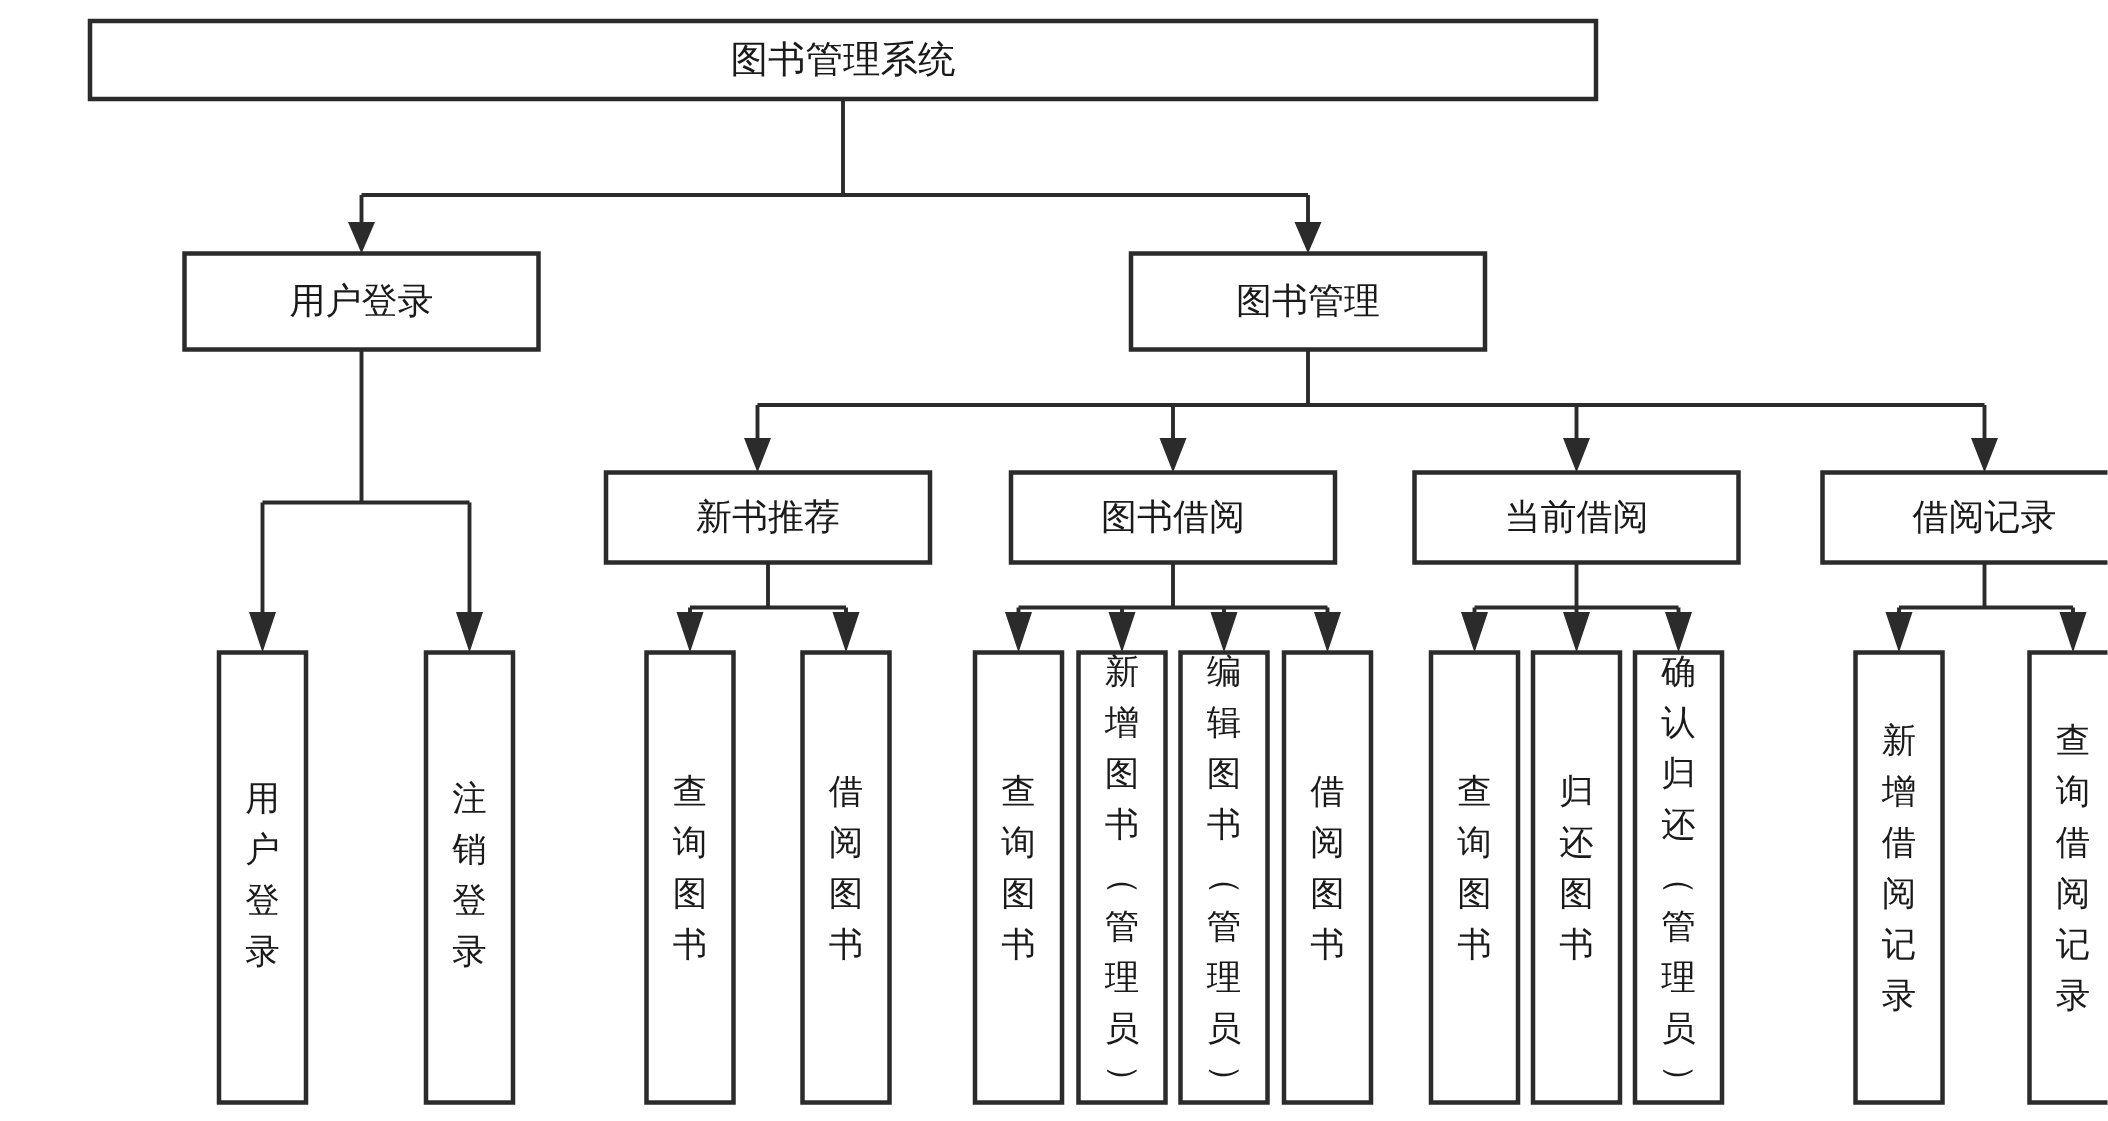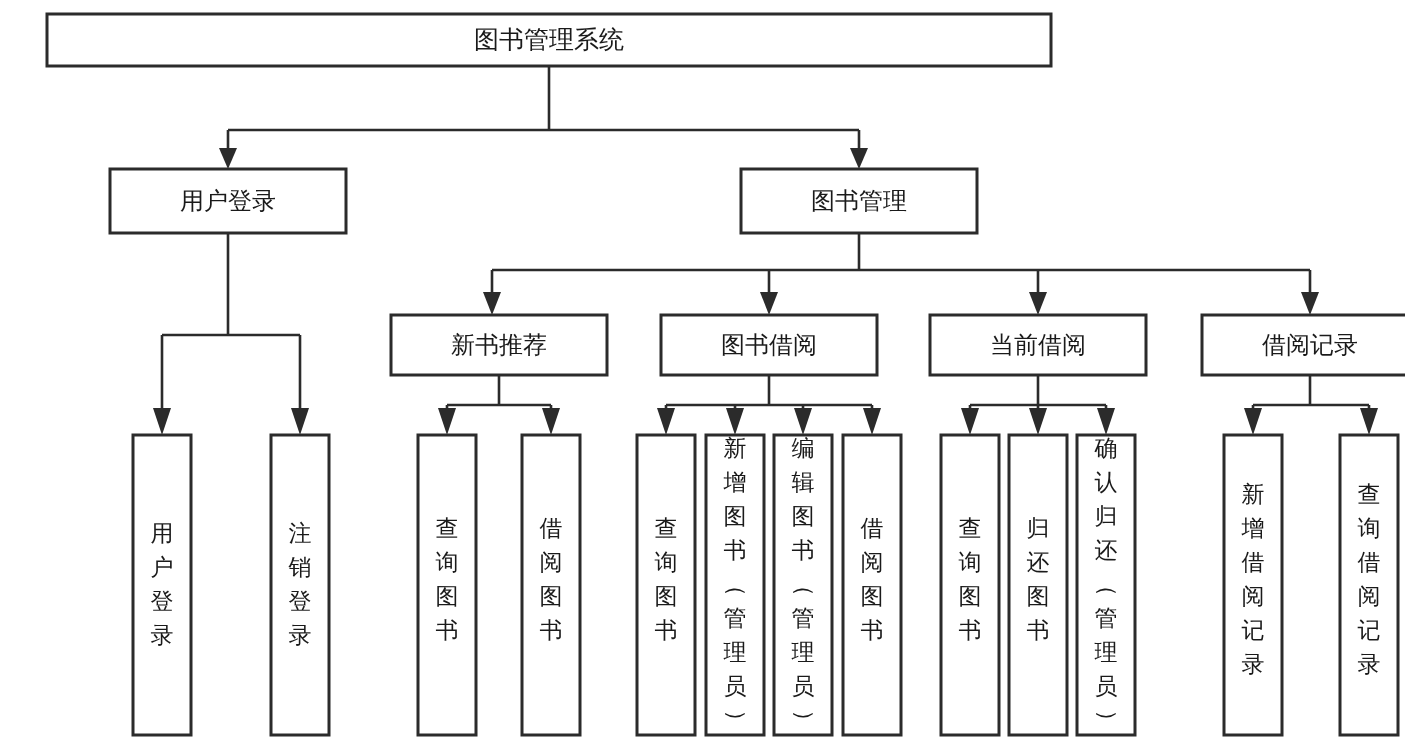--- a/index.html
+++ b/index.html
@@ -10,21 +10,21 @@
   }
   body {
     width: 1405px;
     height: 747px;
     position: relative;
     overflow: hidden;
     font-family: "DejaVu Sans", "Liberation Sans", sans-serif;
   }
   #diagram-root {
     position: absolute;
-    left: 0;
+    left: 13px;
     top: 0;
     width: 1238px;
     height: 747px;
     padding-left: 29px;
   }
   svg#tree-svg {
     display: block;
     width: 1405px;
     height: 747px;
   }

